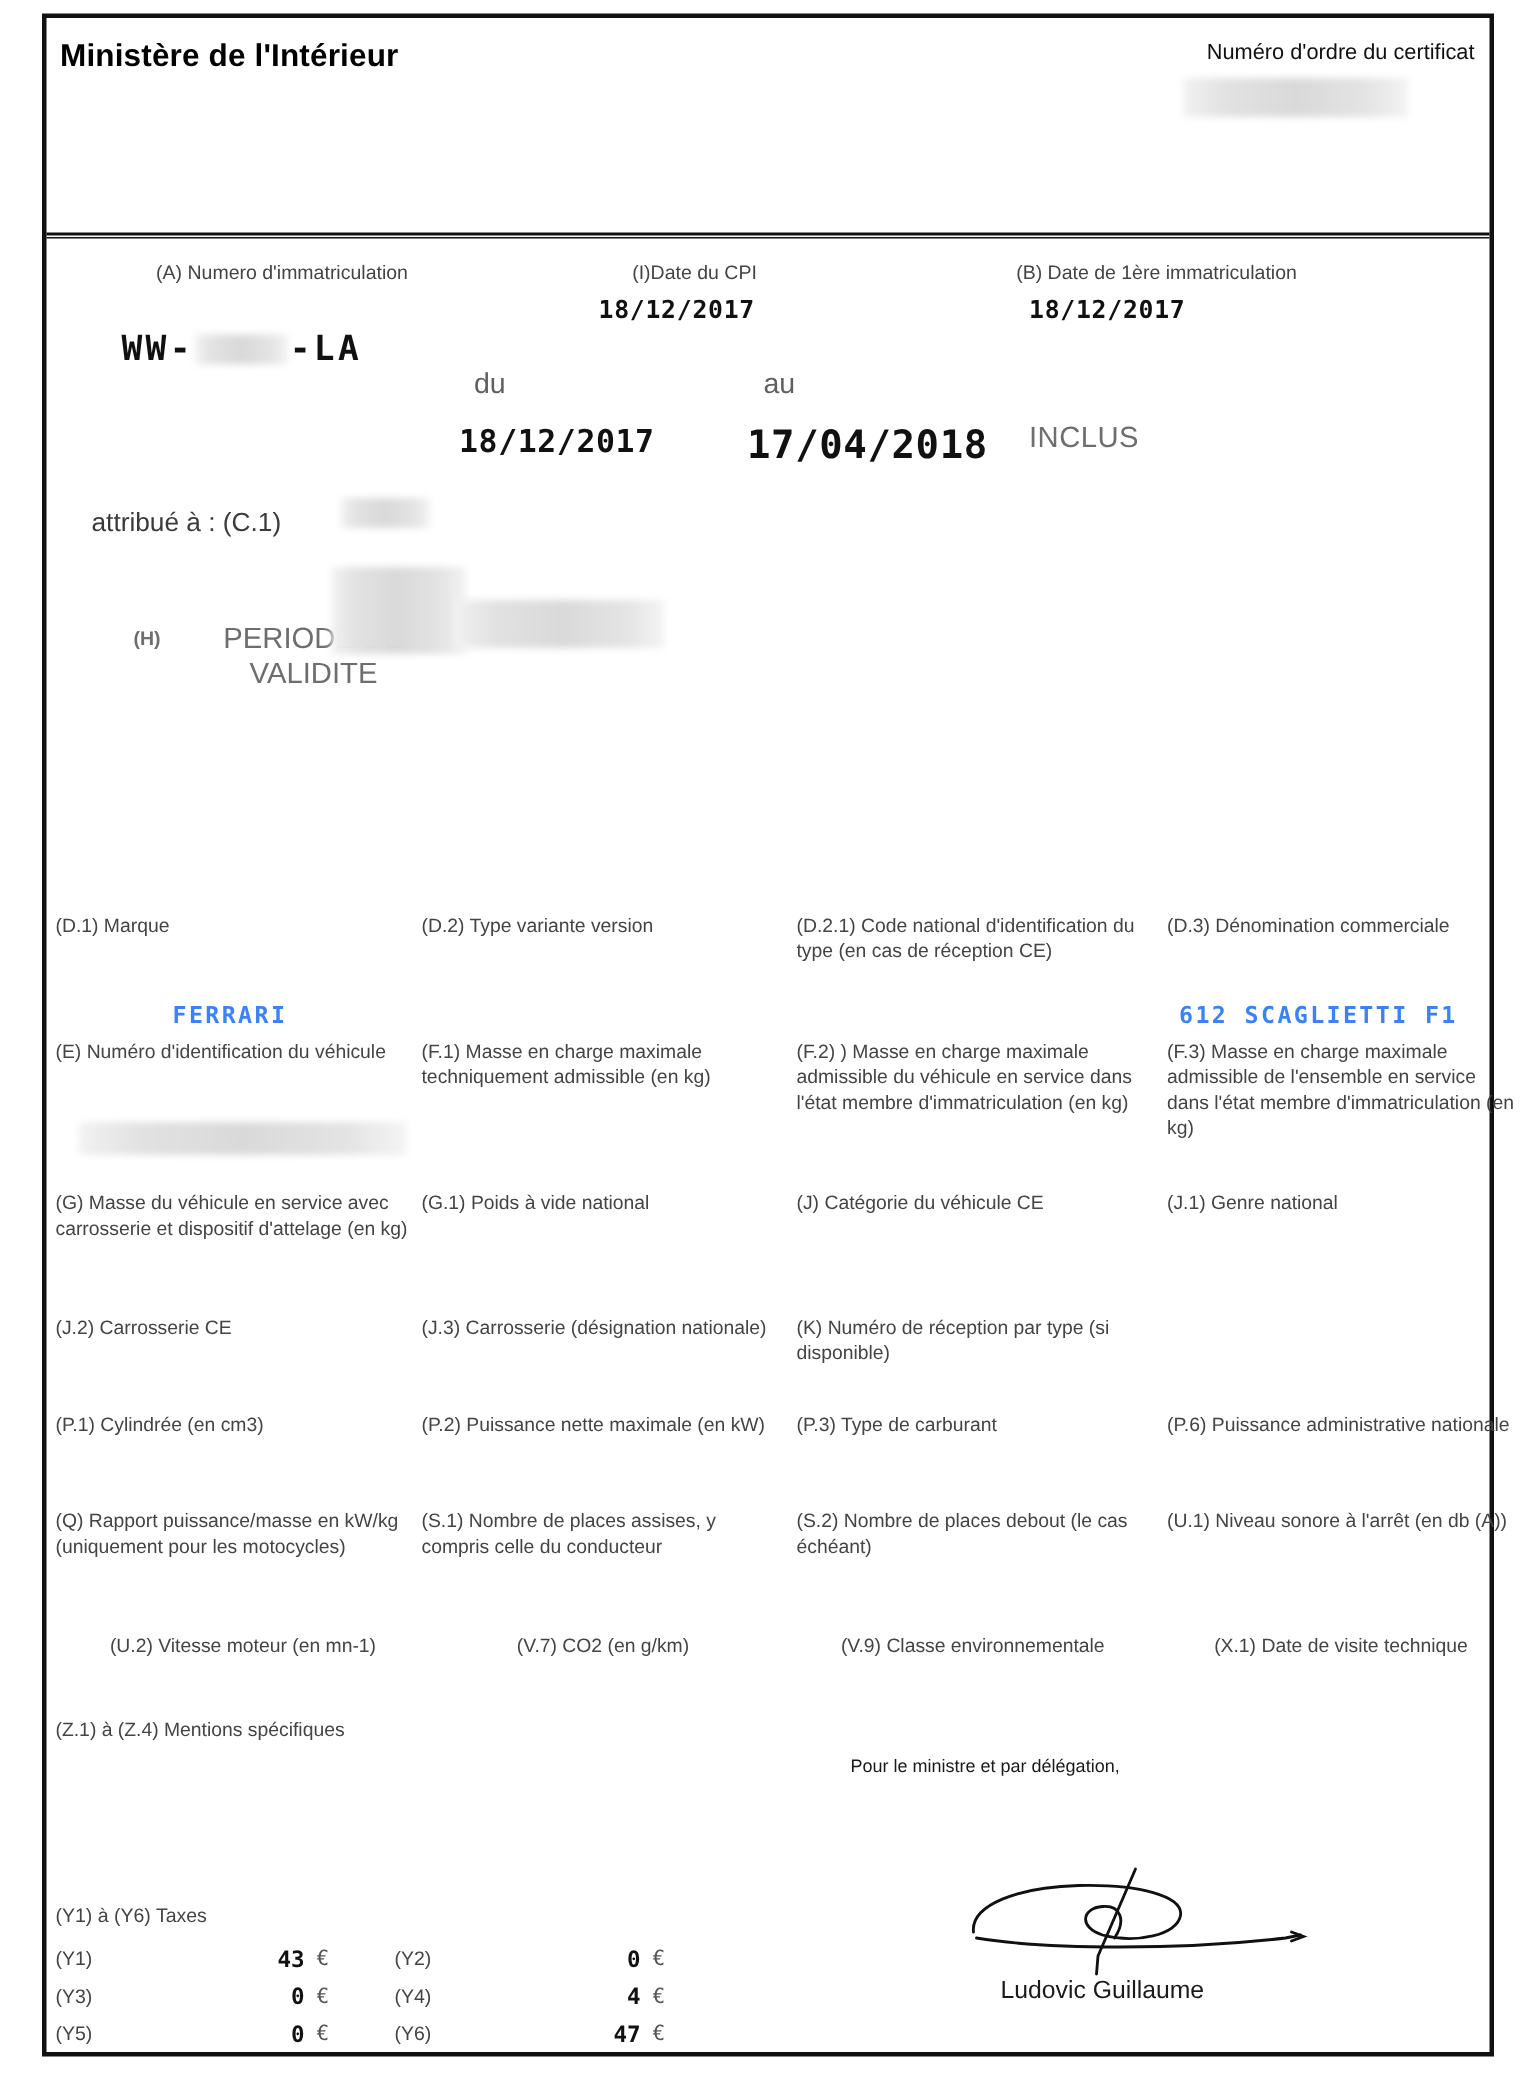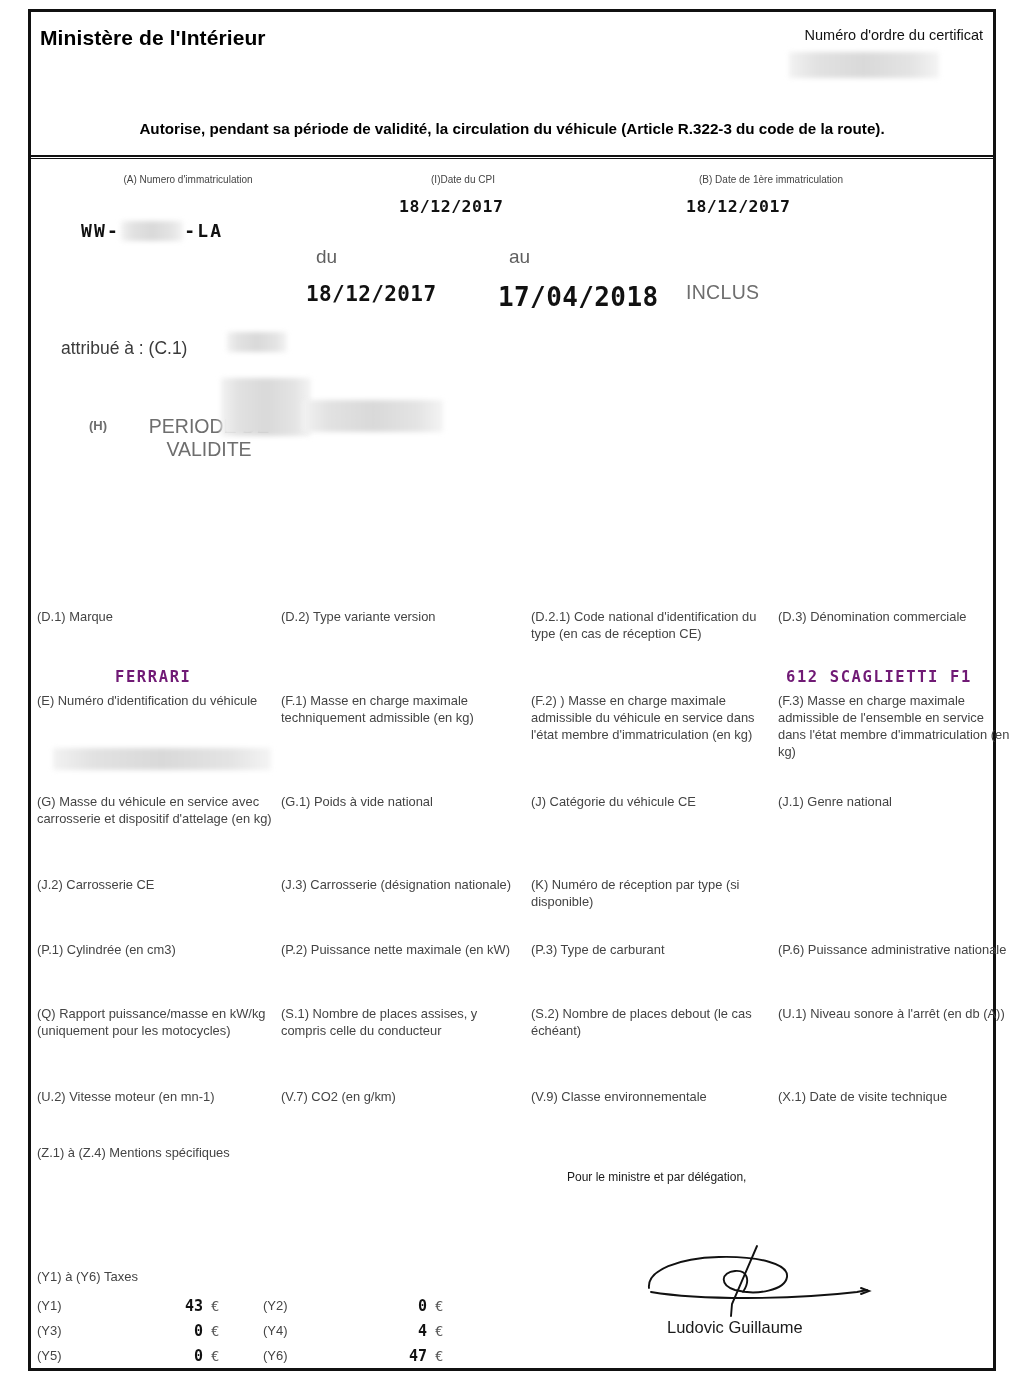--- a/index.html
+++ b/index.html
@@ -96,21 +96,21 @@
   }
   
   .ident {
     position: absolute;
     left: 0; right: 0;
     top: 148px;
     height: 430px;
   }
   .col-label {
     position: absolute;
-    font-size: 10px;
+    font-size: 13px;
     color: #444;
     line-height: 1.25;
     text-align: center;
   }
   .lbl-a { left: 62px;  top: 14px; width: 190px; }
   .lbl-i { left: 352px; top: 14px; width: 160px; }
   .lbl-b { left: 600px; top: 14px; width: 280px; }
 
   .mono-val {
     position: absolute;
@@ -122,21 +122,21 @@
     white-space: nowrap;
   }
   .val-i { left: 368px; top: 37px; }
   .val-b { left: 655px; top: 37px; }
 
   .plate {
     position: absolute;
     left: 50px;
     top: 60px;
     font-family: "DejaVu Sans Mono", monospace;
-    font-size: 18px;
+    font-size: 23px;
     font-weight: bold;
     letter-spacing: 2.2px;
     color: #111;
     display: flex;
     align-items: center;
     white-space: nowrap;
   }
   .plate .redact {
     display: inline-block;
     width: 62px;
@@ -228,35 +228,35 @@
   .c2 { left: 250px; width: 242px; }
   .c3 { left: 500px; width: 235px; }
   .c4 { left: 747px; width: 232px; }
 
   .value-mono {
     position: absolute;
     font-family: "DejaVu Sans Mono", monospace;
     font-size: 15.5px;
     font-weight: bold;
     letter-spacing: 1.6px;
-    color: #701a75;
+    color: #3b82f6;
     white-space: nowrap;
   }
   .val-marque { left: 84px; top: 78px; }
   .val-denom  { left: 755px; top: 78px; }
   .val-vin-redact { position: absolute; left: 22px; top: 158px; width: 218px; height: 22px; }
 
   
   .r-d  { top: 18px; }
   .r-e  { top: 102px; }
   .r-g  { top: 203px; }
   .r-j2 { top: 286px; }
   .r-p  { top: 351px; }
   .r-q  { top: 415px; }
-  .r-u2 { top: 498px; }
+  .r-u2 { top: 498px; text-align: center; }
   .r-z  { top: 554px; }
 
   
   .sig-line1 {
     position: absolute;
     left: 536px;
     top: 1158px;
     font-size: 12px;
     color: #1a1a1a;
   }
@@ -312,21 +312,20 @@
 </head>
 <body>
 
 <div id="page">
   <div class="doc-frame">
 
     <div class="header-band">
       <div class="ministry">Ministère de l'Intérieur</div>
       <div class="cert-order-label">Numéro d'ordre du certificat</div>
       <div class="cert-order-value redact"></div>
-      <div class="cert-subtitle">Autorise, pendant sa période de validité, la circulation du véhicule (Article R.322-3 du code de la route).</div>
     </div>
     <div class="rule-double"></div>
 
     <div class="ident">
       <div class="col-label lbl-a">(A) Numero d'immatriculation</div>
       <div class="col-label lbl-i">(I)Date du CPI</div>
       <div class="col-label lbl-b">(B) Date de 1ère immatriculation</div>
 
       <div class="mono-val val-i">18/12/2017</div>
       <div class="mono-val val-b">18/12/2017</div>

